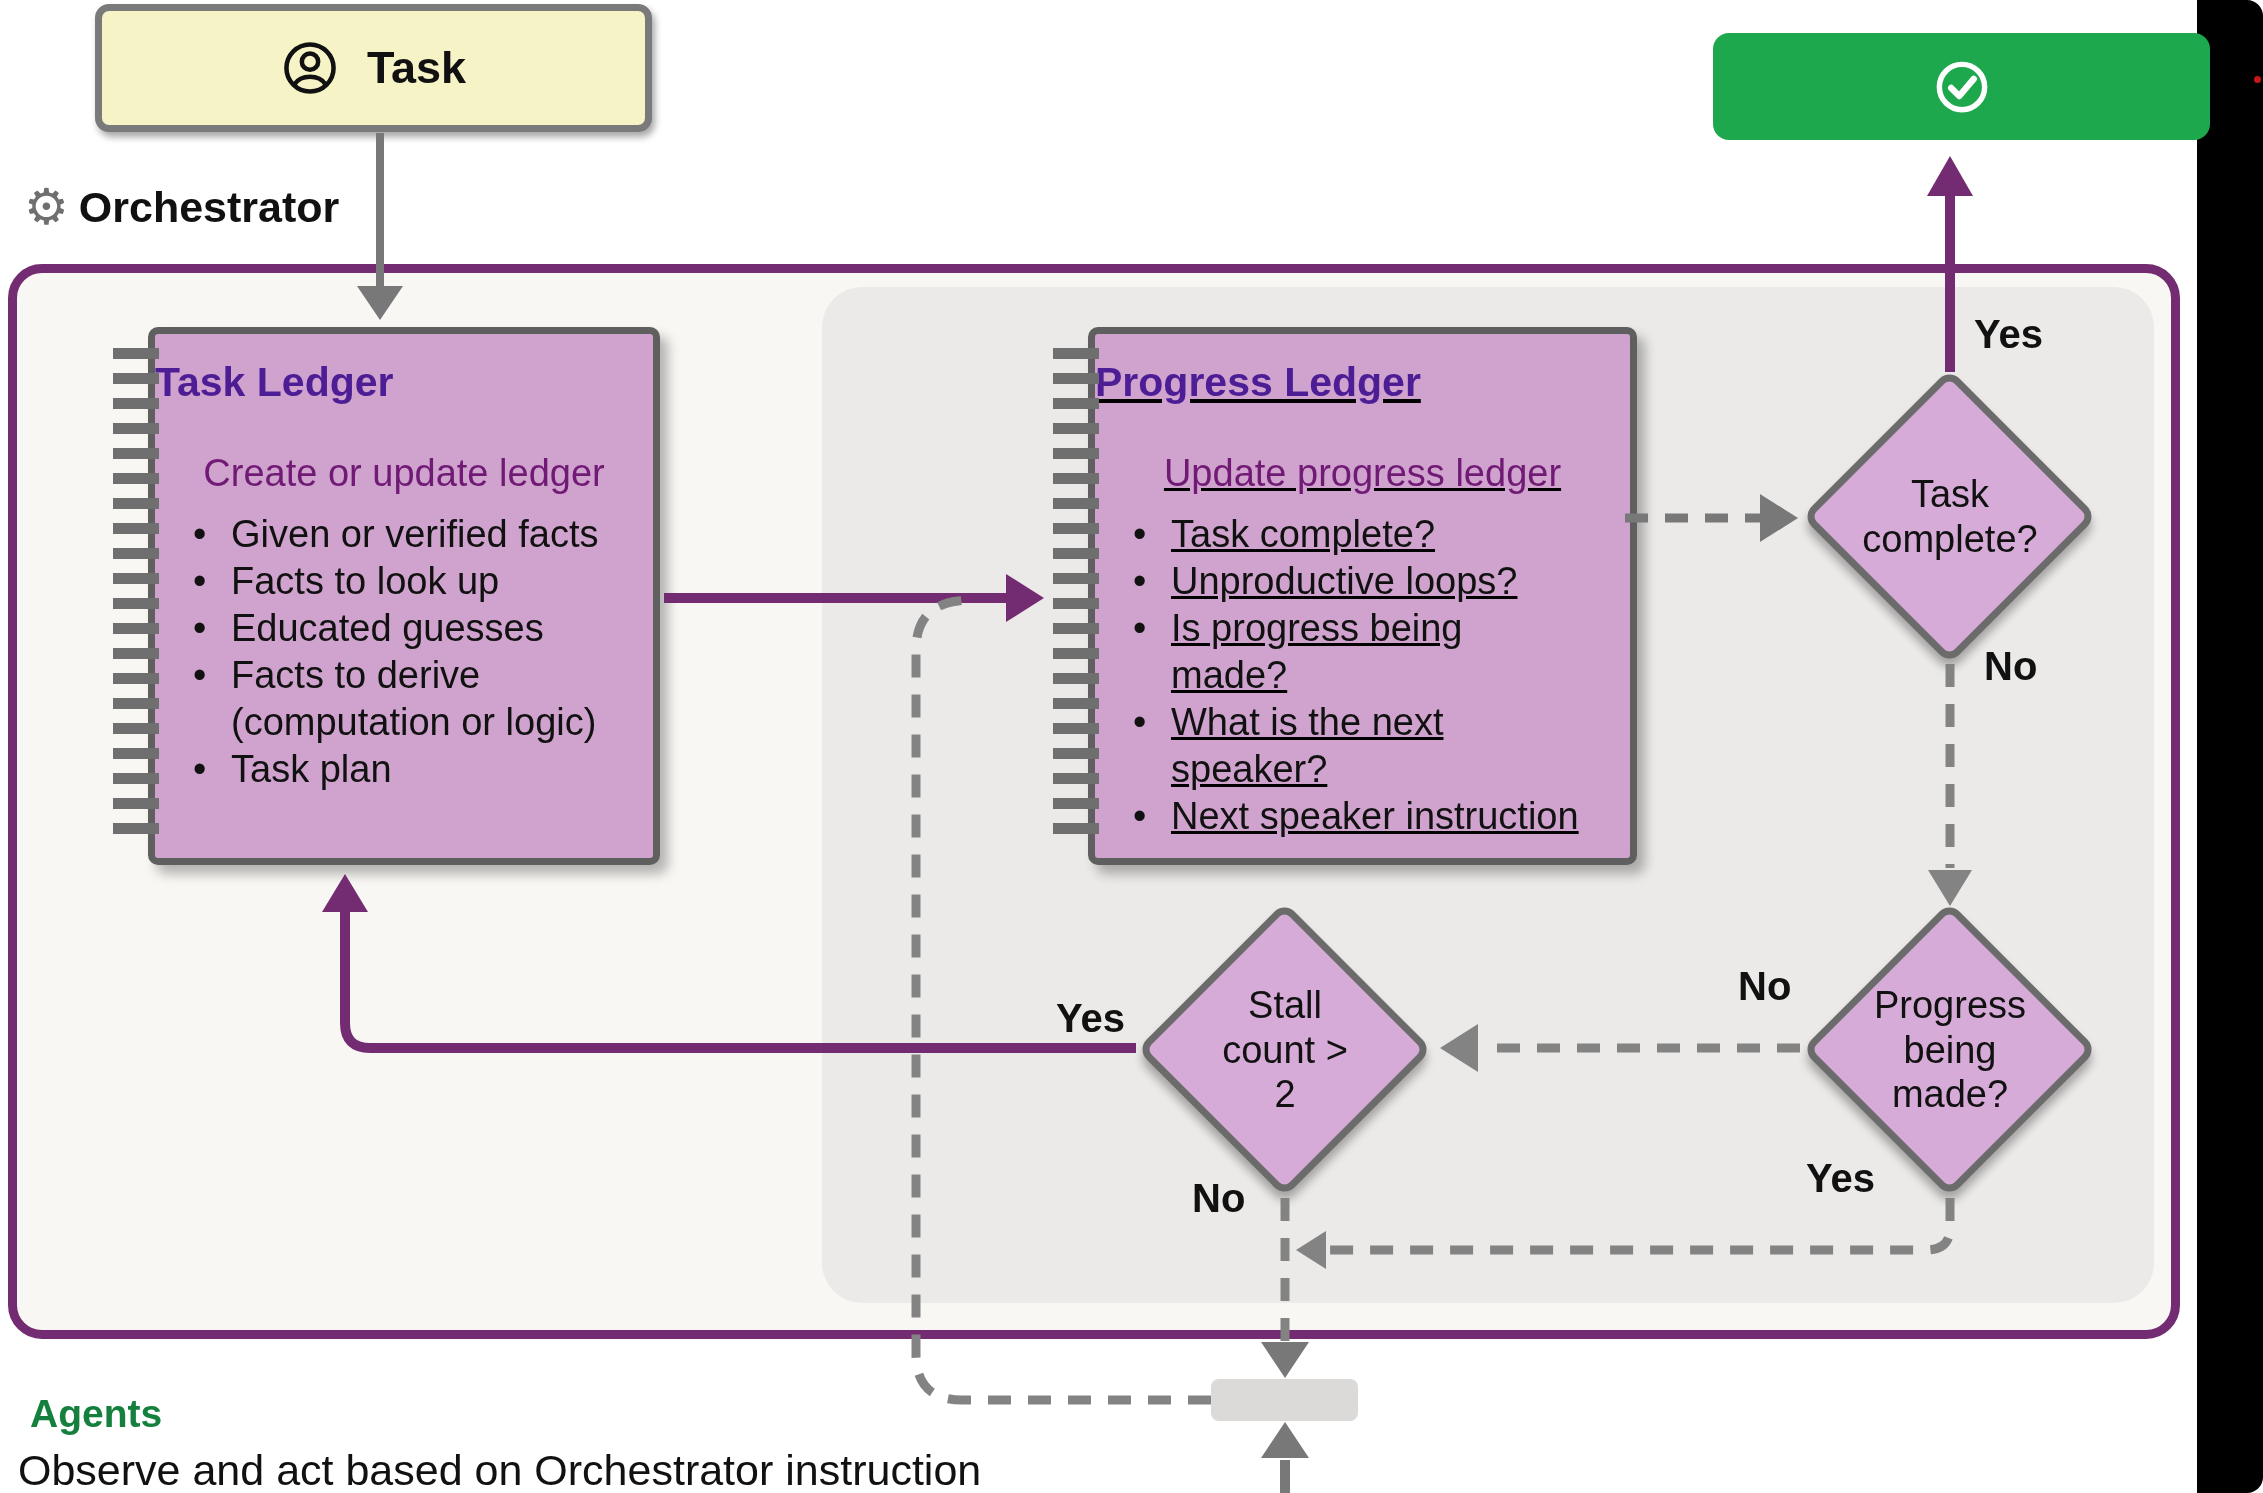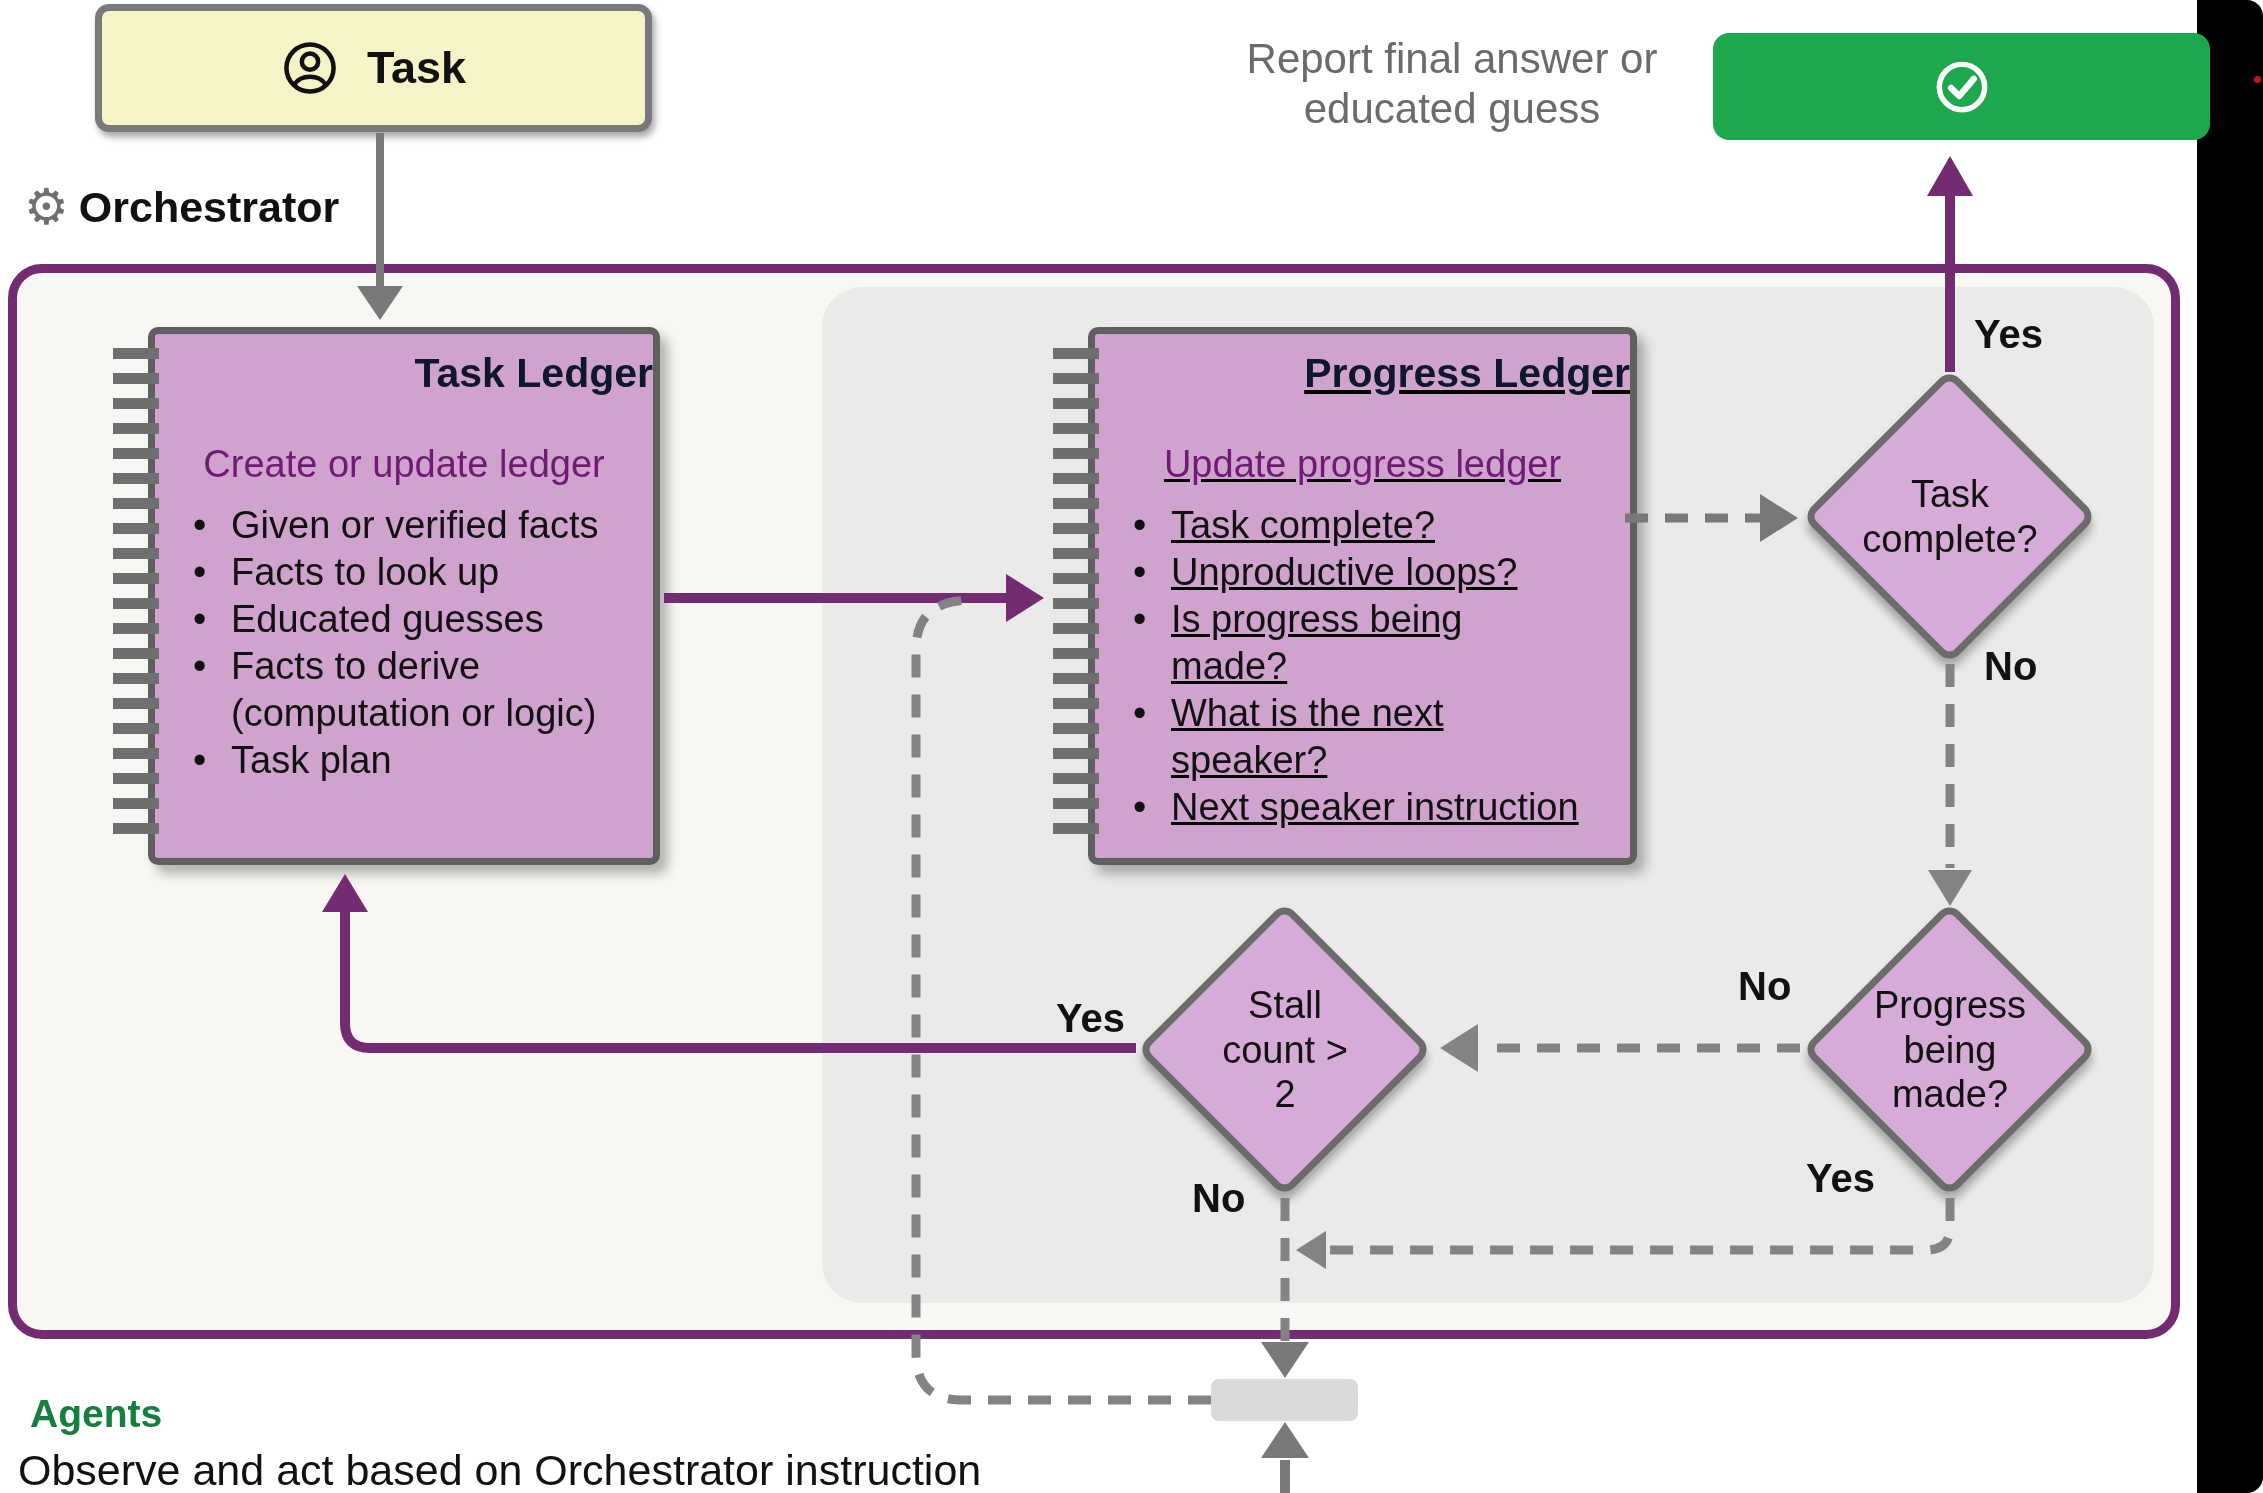--- a/index.html
+++ b/index.html
@@ -24,21 +24,21 @@
   
   .orch-label{position:absolute;left:24px;top:182px;display:flex;align-items:center;gap:10px;}
   .gear{font-family:"DejaVu Sans",sans-serif;font-size:50px;color:#6F6F6F;line-height:1;}
   .orch-label .label{font-size:43px;font-weight:bold;color:#111;}
 
   
   .notebook{position:absolute;background:#CFA3CD;border:7px solid #5F5F5F;border-radius:10px;
       box-sizing:border-box;box-shadow:8px 9px 12px rgba(0,0,0,.28);}
   .spiral{position:absolute;left:-42px;top:14px;width:46px;
       background:repeating-linear-gradient(to bottom,#6F6F6F 0 11px,rgba(0,0,0,0) 11px 25px);}
-  .nb-title{margin-top:16px;text-align:right;font-size:41px;font-weight:bold;color:#0f172a;}
+  .nb-title{margin-top:25px;text-align:left;font-size:41px;font-weight:bold;color:#4c1d95;}
   .nb-sub{margin-top:46px;text-align:center;font-size:38px;color:#701a75;}
   .nb-list{list-style:none;margin:16px 0 0 0;padding:0 14px 0 30px;}
   .nb-list li{position:relative;padding-left:46px;font-size:38px;line-height:47px;color:#111;
       white-space:pre-line;}
   .nb-list li::before{content:"\2022";position:absolute;left:8px;top:0;}
 
   
   .diamond{position:absolute;width:209px;height:209px;background:#D6ABD7;
       border:7px solid #6B6B6B;border-radius:14px;box-sizing:border-box;
       transform:rotate(45deg);box-shadow:6px 6px 10px rgba(0,0,0,.3);}
@@ -82,22 +82,20 @@
       <path d="M15 50 a19 15 0 0 1 34 0" fill="none" stroke="#111" stroke-width="5"></path>
     </svg>
     <span class="label">Task</span>
   </div>
 
   <div class="orch-label">
     <span class="gear">⚙</span>
     <span class="label">Orchestrator</span>
   </div>
 
-  <div class="report-note">Report final answer or
-educated guess</div>
 
   <div class="complete-btn">
     <svg class="icon-svg" width="58" height="58" viewBox="0 0 64 64">
       <circle cx="32" cy="32" r="25" fill="none" stroke="#fff" stroke-width="6"></circle>
       <path d="M20 33 l9 9 l16 -19" fill="none" stroke="#fff" stroke-width="7" stroke-linecap="round" stroke-linejoin="round"></path>
     </svg>
   </div>
 
   <div class="notebook" style="left:148px;top:327px;width:512px;height:538px;">
     <div class="spiral" style="height:498px;"></div>

